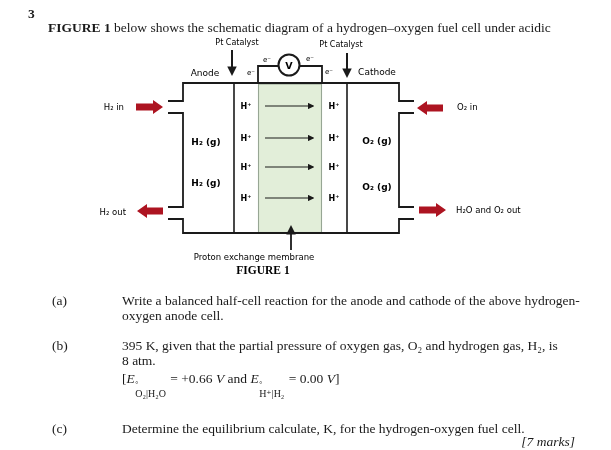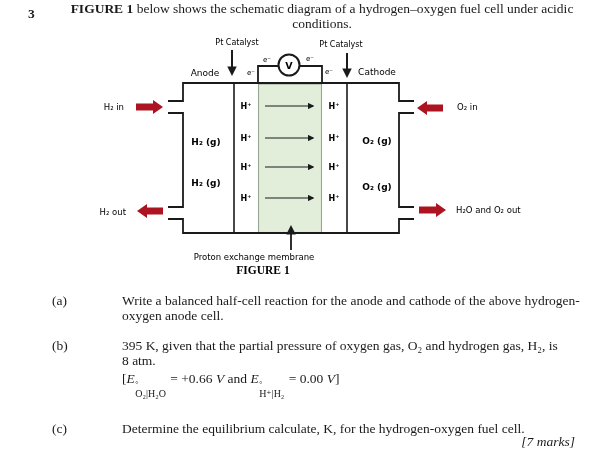--- a/index.html
+++ b/index.html
@@ -21,23 +21,22 @@
   .s-sub{font-size:10px;}
   svg text{font-family:"DejaVu Sans","Liberation Sans",sans-serif;}
   svg .serifcap{font-family:"Liberation Serif","DejaVu Serif",serif;}
 </style>
 </head>
 <body>
 
 <div class="page">
 
   <div class="qnum" style="top:6px;">3</div>
-  <div class="qtext" style="top:1px;text-align:center;">
+  <div class="qtext" style="top:20px;">
     <div><b>FIGURE 1</b><span> below shows the schematic diagram of a hydrogen–oxygen fuel cell under acidic</span></div>
-    <div>conditions.</div>
   </div>
 
   <svg class="abs" style="left:0;top:0;" width="611" height="285" viewBox="0 0 611 285">
     <defs>
       <marker id="ah-s" viewBox="0 0 10 10" refX="8" refY="5" markerWidth="6.5" markerHeight="6.5" markerUnits="userSpaceOnUse" orient="auto-start-reverse">
         <path d="M0,0 L10,5 L0,10 z" fill="#1a1a1a"></path>
       </marker>
       <marker id="ah-l" viewBox="0 0 10 10" refX="8" refY="5" markerWidth="9.5" markerHeight="9.5" markerUnits="userSpaceOnUse" orient="auto-start-reverse">
         <path d="M0,0 L10,5 L0,10 z" fill="#1a1a1a"></path>
       </marker>

